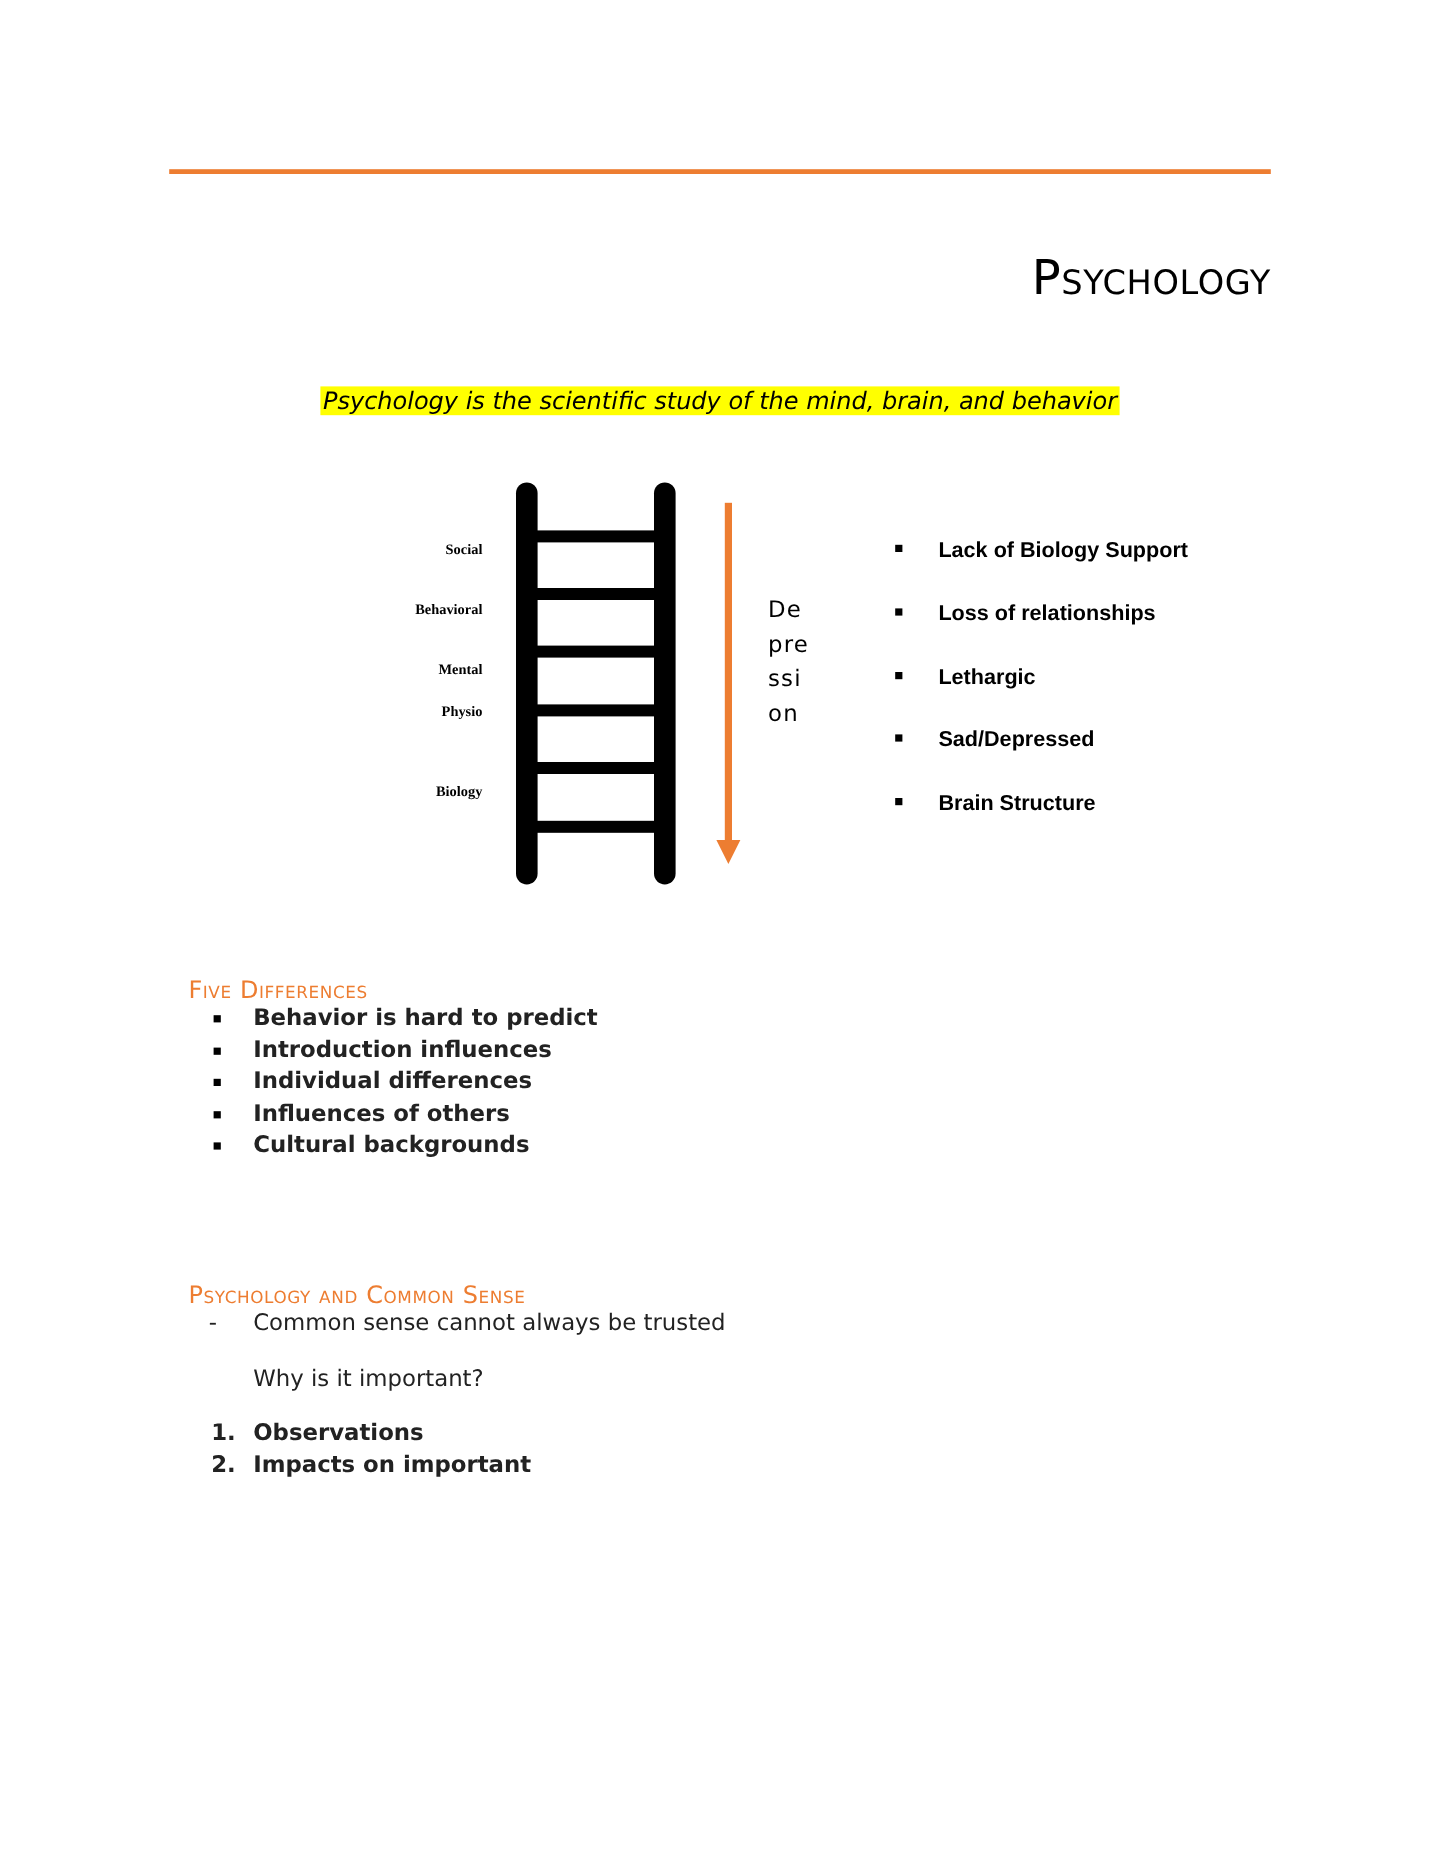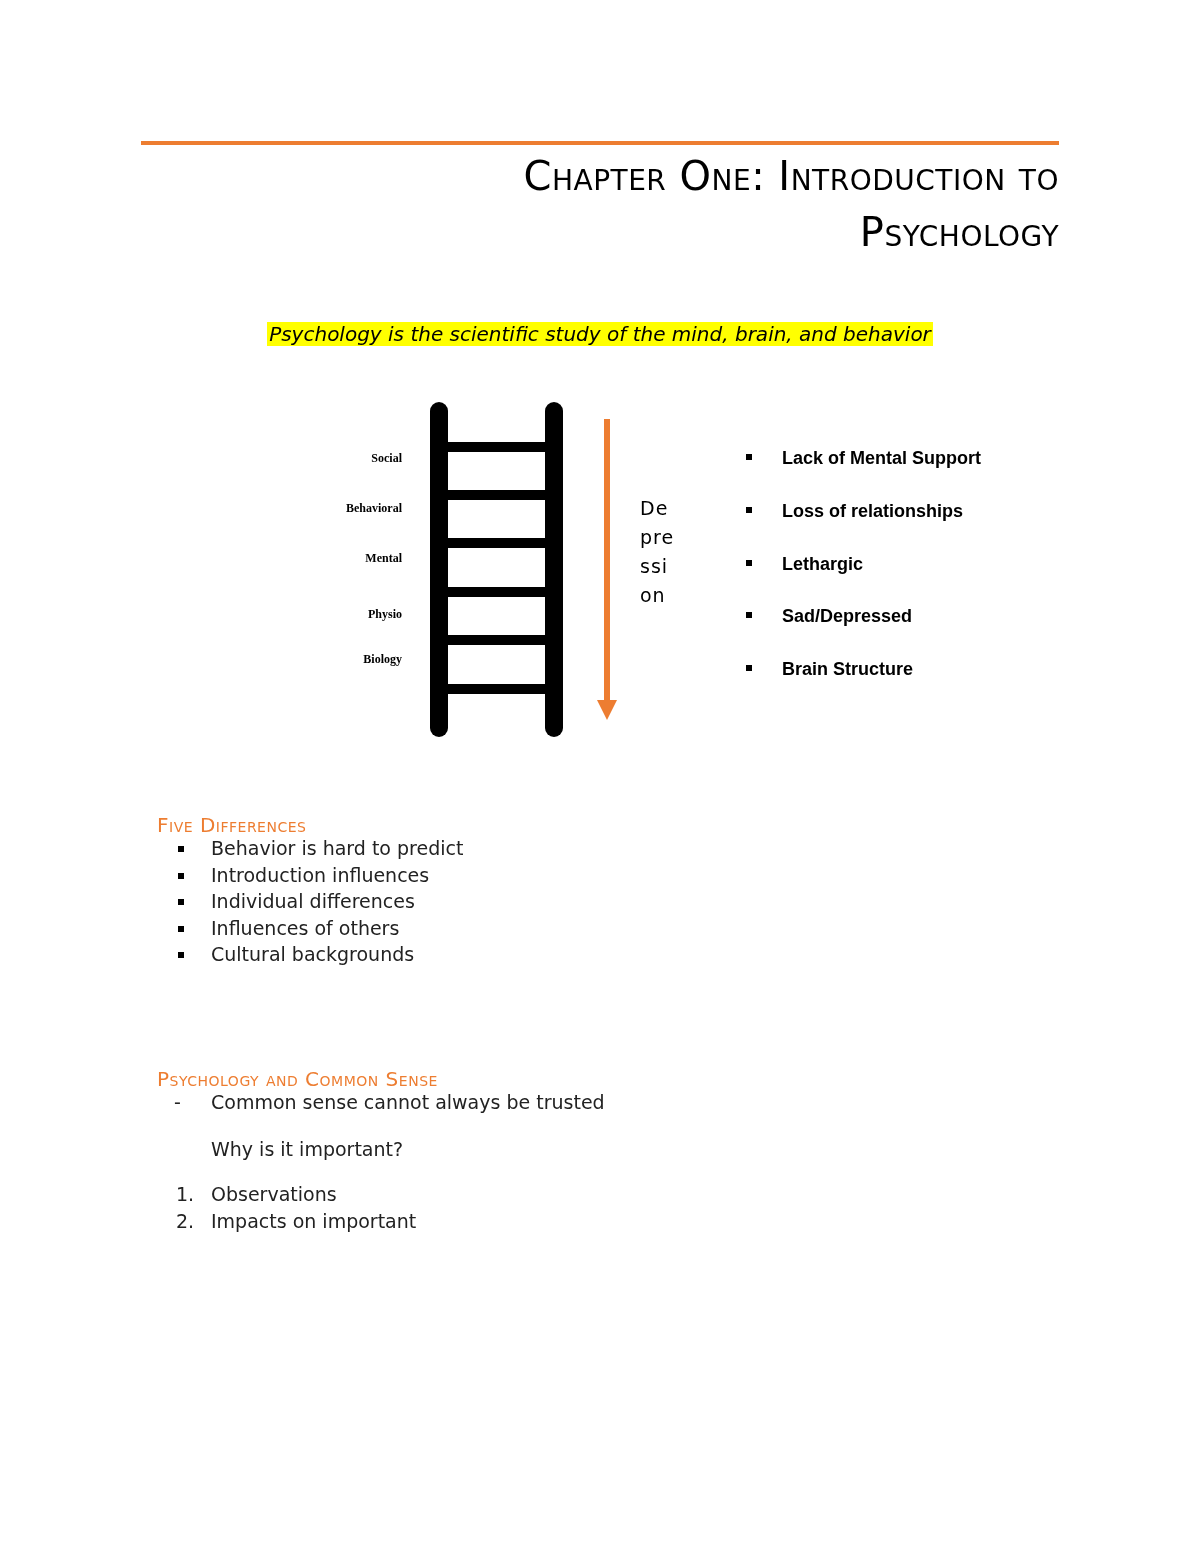--- a/index.html
+++ b/index.html
@@ -146,20 +146,21 @@
       padding: 0;
       list-style: none;
     }
     .list li {
       position: relative;
       font-size: 19px;
       line-height: 26.5px;
       padding-left: 211px;
       white-space: nowrap;
       color: #222;
+      font-weight: bold;
     }
     .list .marker {
       position: absolute;
       left: 178px;
       top: 11px;
       width: 6px;
       height: 6px;
       background: #000;
     }
     .dash-item {
@@ -194,33 +195,33 @@
       position: absolute;
       left: 176px;
       top: 0;
     }
   </style>
 </head>
 <body>
 
 <div class="rule"></div>
 <h1 class="title">
-  <span>Chapter One: Introduction to</span><br>
+  <br>
   <span>Psychology</span>
 </h1>
 
 <div class="definition-wrap">
   <span class="definition">Psychology is the scientific study of the mind, brain, and behavior</span>
 </div>
 
 <div>
   <div class="ladder-label" style="top:447px;">Social</div>
   <div class="ladder-label" style="top:497px;">Behavioral</div>
   <div class="ladder-label" style="top:547px;">Mental</div>
-  <div class="ladder-label" style="top:603px;">Physio</div>
+  <div class="ladder-label" style="top:582px;">Physio</div>
   <div class="ladder-label" style="top:648px;">Biology</div>
 
   <div class="rail" style="left:430px;"></div>
   <div class="rail" style="left:545px;"></div>
   <div class="rung" style="top:442px;"></div>
   <div class="rung" style="top:490px;"></div>
   <div class="rung" style="top:538px;"></div>
   <div class="rung" style="top:587px;"></div>
   <div class="rung" style="top:635px;"></div>
   <div class="rung" style="top:684px;"></div>
@@ -228,21 +229,21 @@
   <div class="arrow-shaft"></div>
   <div class="arrow-head"></div>
 
   <div class="depression">
     <span>De</span>
     <span>pre</span>
     <span>ssi</span>
     <span>on</span>
   </div>
 
-  <div class="symptom" style="top:447px;"><span class="sq"></span><span>Lack of Mental Support</span></div>
+  <div class="symptom" style="top:447px;"><span class="sq"></span><span>Lack of Biology Support</span></div>
   <div class="symptom" style="top:500px;"><span class="sq"></span><span>Loss of relationships</span></div>
   <div class="symptom" style="top:553px;"><span class="sq"></span><span>Lethargic</span></div>
   <div class="symptom" style="top:605px;"><span class="sq"></span><span>Sad/Depressed</span></div>
   <div class="symptom" style="top:658px;"><span class="sq"></span><span>Brain Structure</span></div>
 </div>
 
 <h2 class="section-heading" style="top:792px;">Five Differences</h2>
 <ul class="list" style="top:835px;">
   <li><span class="marker"></span><span>Behavior is hard to predict</span></li>
   <li><span class="marker"></span><span>Introduction influences</span></li>

